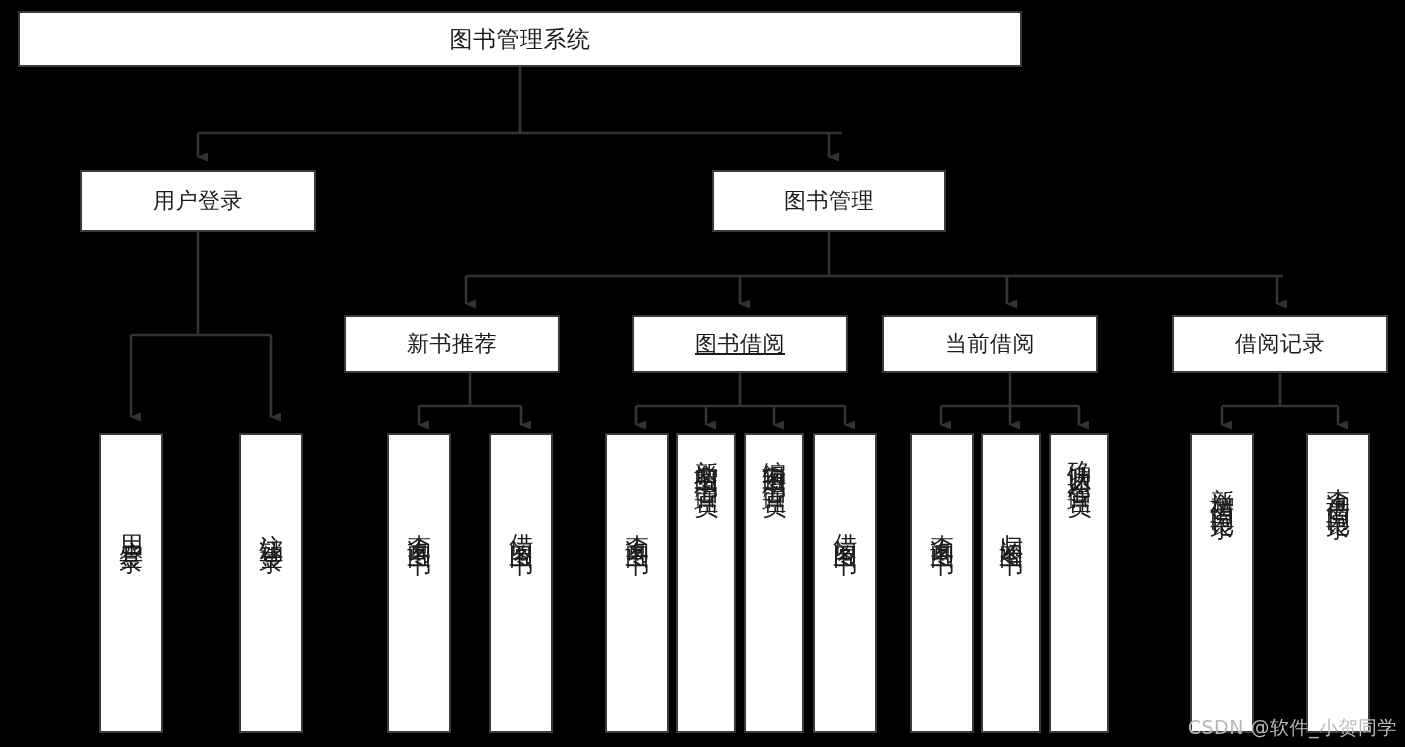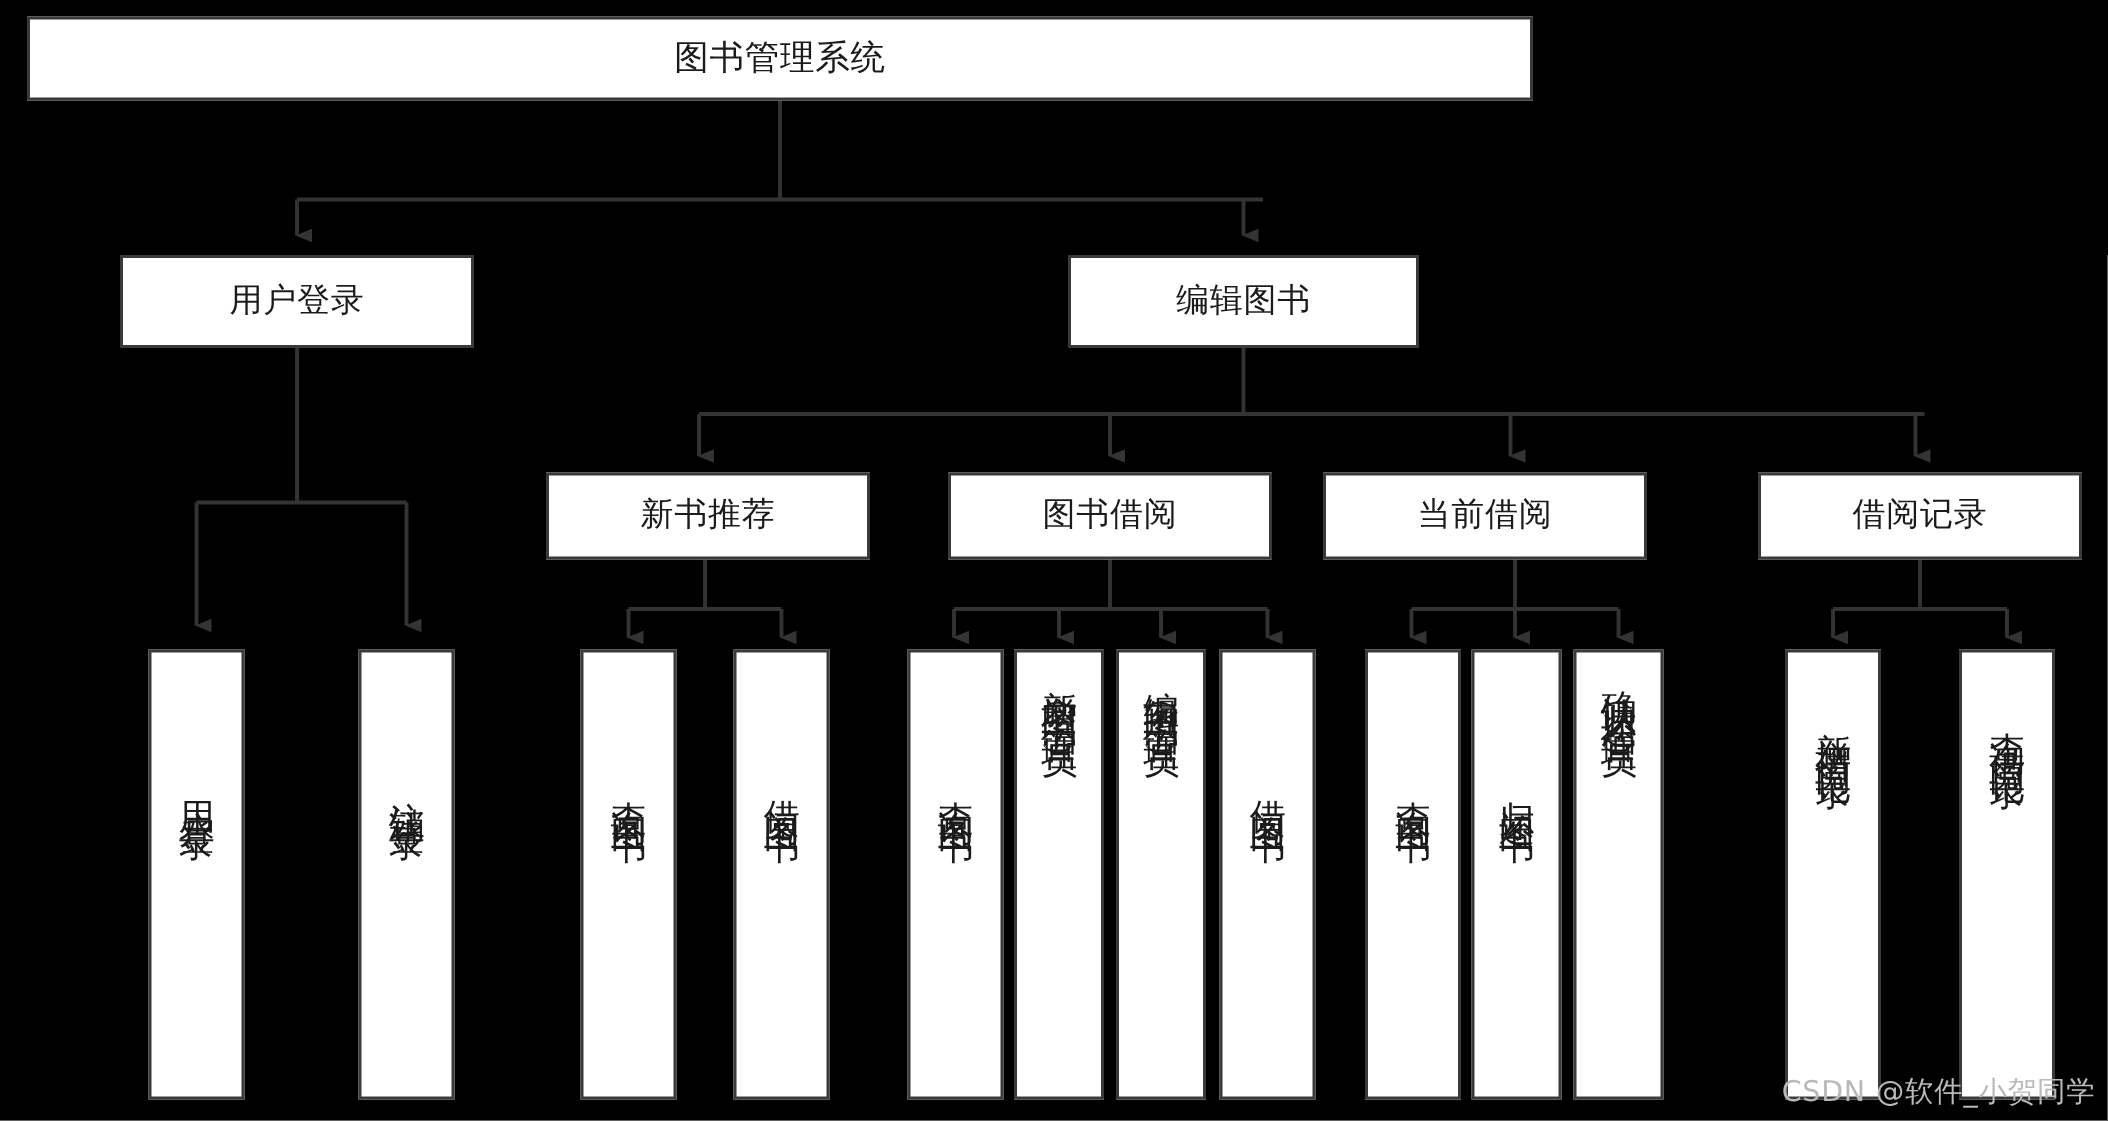--- a/index.html
+++ b/index.html
@@ -133,27 +133,27 @@
   </svg>
 
   <div class="node horiz root" style="left:18px; top:11px; width:1004px; height:56px;">
     <span class="label">图书管理系统</span>
   </div>
 
   <div class="node horiz" style="left:80px; top:170px; width:236px; height:62px;">
     <span class="label">用户登录</span>
   </div>
   <div class="node horiz" style="left:712px; top:170px; width:234px; height:62px;">
-    <span class="label">编辑图书</span>
-  </div>
-
-  <div class="node horiz" style="left:364px; top:315px; width:216px; height:58px;">
+    <span class="label">图书管理</span>
+  </div>
+
+  <div class="node horiz" style="left:344px; top:315px; width:216px; height:58px;">
     <span class="label">新书推荐</span>
   </div>
-  <div class="node horiz" style="left:632px; top:315px; width:216px; height:58px;">
+  <div class="node horiz" style="left:632px; top:315px; width:216px; height:58px;text-decoration:underline;">
     <span class="label">图书借阅</span>
   </div>
   <div class="node horiz" style="left:882px; top:315px; width:216px; height:58px;">
     <span class="label">当前借阅</span>
   </div>
   <div class="node horiz" style="left:1172px; top:315px; width:216px; height:58px;">
     <span class="label">借阅记录</span>
   </div>
 
   <div class="node vert" style="left:99px; top:433px; width:64px; height:300px; padding-top:80px;">

